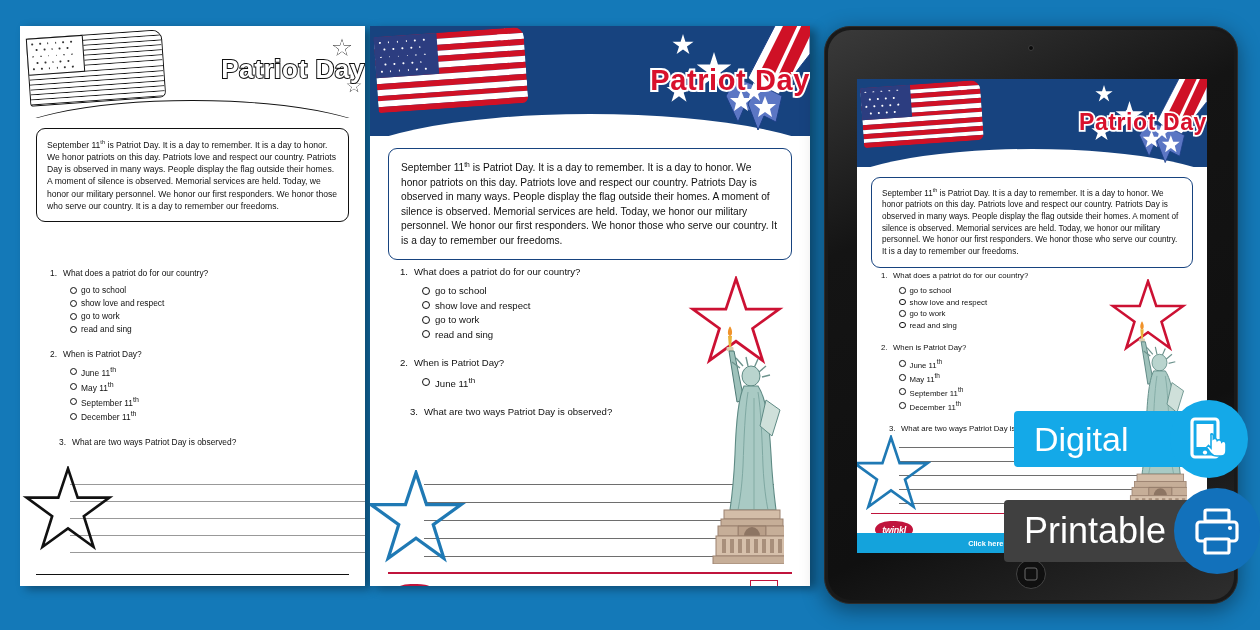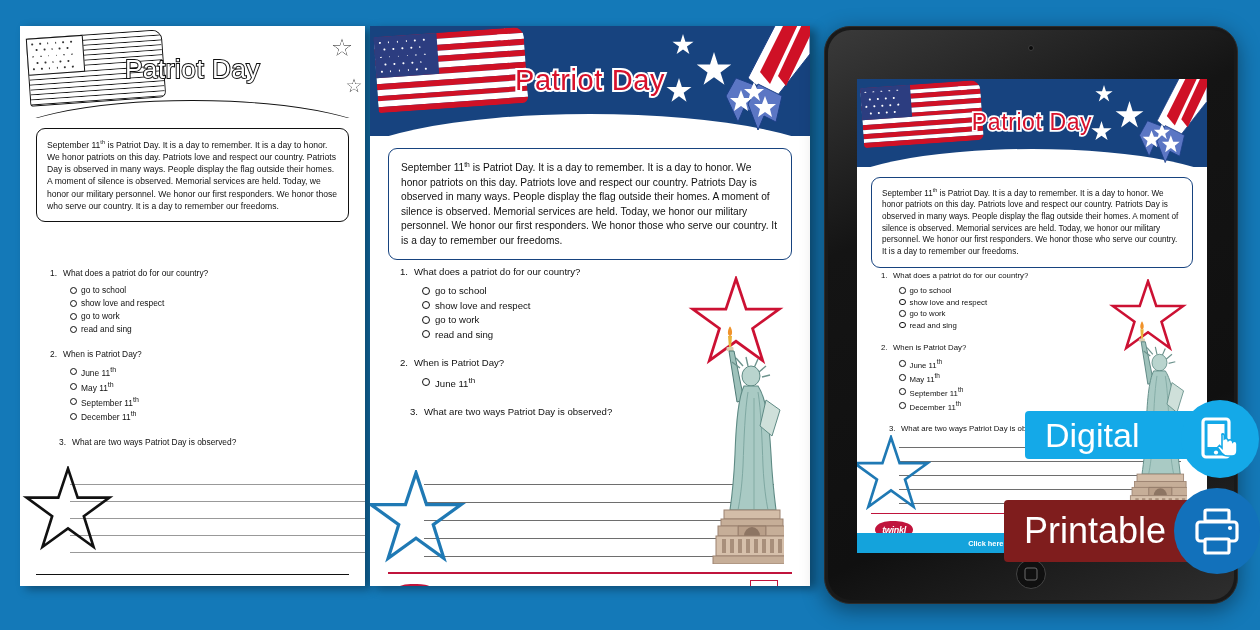--- a/index.html
+++ b/index.html
@@ -34,22 +34,22 @@
     position: absolute;
     left: -6%; bottom: -56%;
     width: 112%; height: 76%;
     background: #ffffff;
     border-radius: 50% 50% 0 0 / 62% 62% 0 0;
   }
   .banner.bw .banner-wave { background: #ffffff; border-top: 1.6px solid #111; }
   .banner-title {
     position: absolute;
     left: 0; right: 0;
-    text-align: center;
-    font-weight: 400;
+    text-align: right;
+    font-weight: 700;
     color: #d8112c;
     letter-spacing: .6px;
     white-space: nowrap;
     z-index: 6;
   }
   .banner.bw .banner-title { color: #ffffff; }
 
   
   .flag {
     position: absolute;
@@ -233,26 +233,26 @@
   }
   .badge .badge-label {
     font-weight: 400;
     white-space: nowrap;
   }
   .badge .badge-circle {
     position: absolute;
     border-radius: 50%;
     display: flex; align-items: center; justify-content: center;
   }
-  #badge-digital { left: 1014px; top: 411px; height: 48px; margin-left: 11px; }
+  #badge-digital { left: 1014px; top: 411px; height: 56px; }
   #badge-digital .badge-pill { background: #14a9e8; border-radius: 4px; }
   #badge-digital .badge-label { font-size: 34px; }
   #badge-digital .badge-circle { background: #14a9e8; width: 78px; height: 78px; left: 156px; top: -11px; }
   #badge-printable { left: 1004px; top: 500px; height: 62px; }
-  #badge-printable .badge-pill { background: #7f1d1d; border-radius: 4px; }
+  #badge-printable .badge-pill { background: #404040; border-radius: 4px; }
   #badge-printable .badge-label { font-size: 36px; }
   #badge-printable .badge-circle { background: #1271bb; width: 86px; height: 86px; left: 170px; top: -12px; }
 </style>
 </head>
 <body>
 
 <div id="stage">
 
   <div class="sheet shadowed" id="sheet-bw" style="left:20px; top:26px; width:345px; height:560px;">
 

